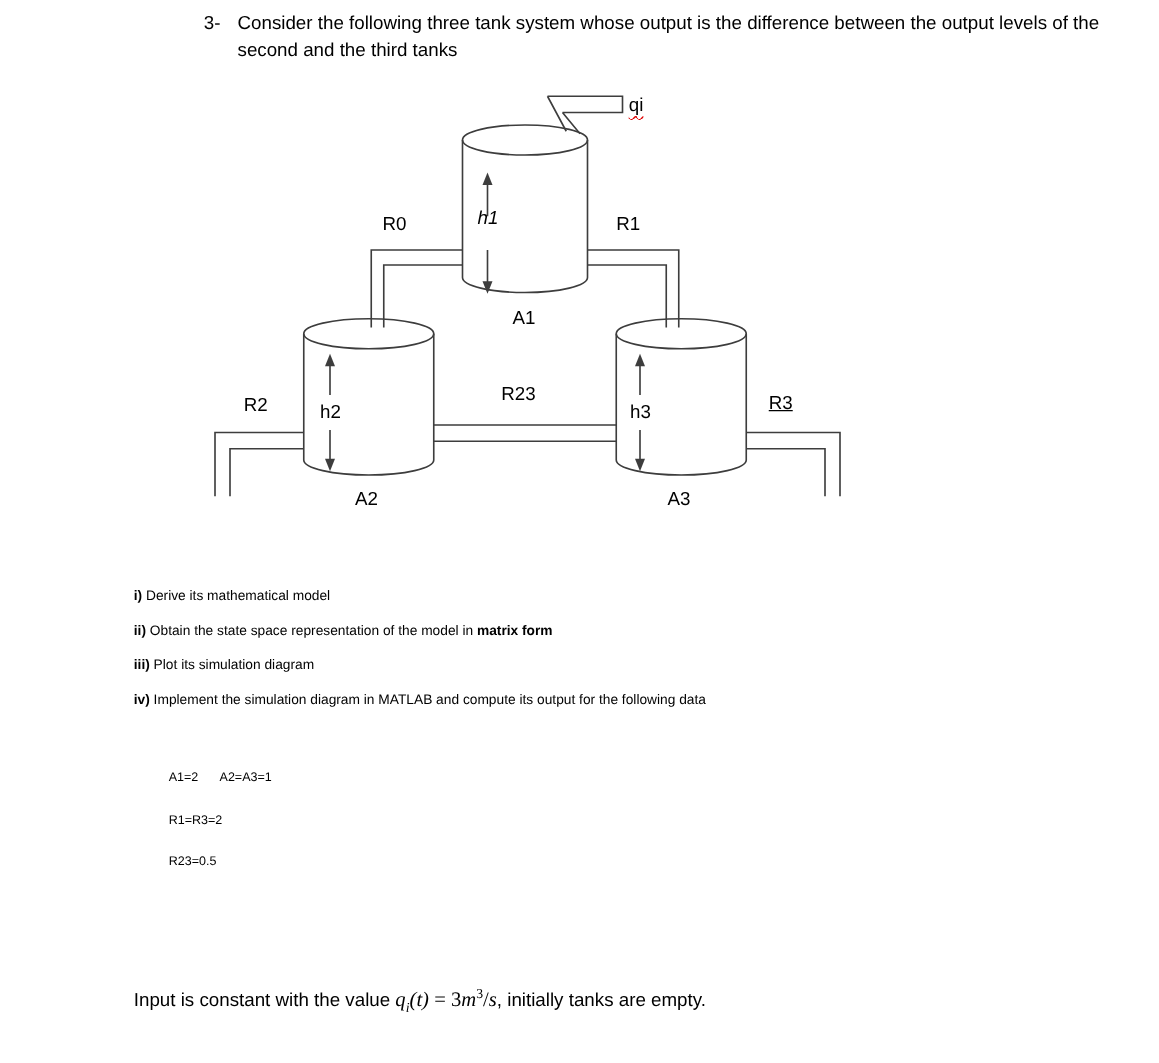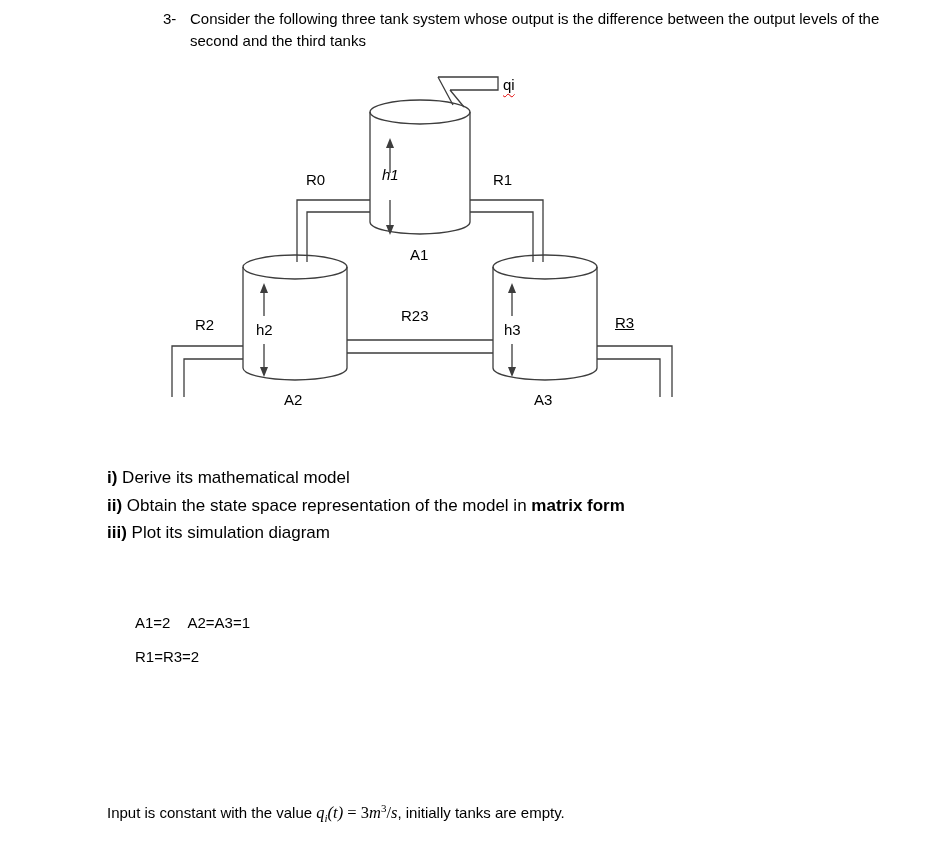--- a/index.html
+++ b/index.html
@@ -28,31 +28,31 @@
   .dlabel { position: absolute; font-size: 15px; white-space: nowrap; }
   .qi-label {
     text-decoration-line: underline;
     text-decoration-style: wavy;
     text-decoration-color: #e00000;
     text-decoration-thickness: 1px;
     text-underline-offset: 3px;
   }
 
   
-  .questions { left: 107px; top: 464px; font-size: 17px; }
+  .questions { left: 107px; top: 464px; font-size: 11px; }
   .qline { line-height: 27.5px; }
   .bold { font-weight: bold; }
 
   
-  .params { left: 135px; top: 606px; font-size: 15px; }
+  .params { left: 135px; top: 606px; font-size: 10px; }
   .pline { line-height: 33.5px; }
   .p-gap { margin-left: 17px; }
 
   
-  .footer-line { left: 107px; top: 784px; font-size: 15px; line-height: 22px; margin-top: 12px; }
+  .footer-line { left: 107px; top: 784px; font-size: 15px; line-height: 22px; }
   .math {
     font-family: "Liberation Serif", serif;
     font-size: 16.5px;
   }
   .it { font-style: italic; }
   .math sub { font-size: 11px; font-style: italic; }
   .math sup { font-size: 11px; font-style: normal; }
 </style>
 </head>
 <body>
@@ -130,24 +130,28 @@
 <div class="abs questions">
   <div class="qline">
     <span class="bold">i)</span><span> Derive its mathematical model</span>
   </div>
   <div class="qline">
     <span class="bold">ii)</span><span> Obtain the state space representation of the model in </span><span class="bold">matrix form</span>
   </div>
   <div class="qline">
     <span class="bold">iii)</span><span> Plot its simulation diagram</span>
   </div>
+  <div class="qline">
+    <span class="bold">iv)</span><span> Implement the simulation diagram in MATLAB and compute its output for the following data</span>
+  </div>
 </div>
 
 <div class="abs params">
   <div class="pline">
     <span>A1=2</span><span class="p-gap">A2=A3=1</span>
   </div>
   <div class="pline">R1=R3=2</div>
+  <div class="pline">R23=0.5</div>
 </div>
 
 <div class="abs footer-line">
   <span>Input is constant with the value </span><span class="math"><span class="it">q</span><sub>i</sub><span class="it">(t)</span><span> = 3</span><span class="it">m</span><sup>3</sup><span>/</span><span class="it">s</span></span><span>, initially tanks are empty.</span>
 </div>
 
 </body></html>

